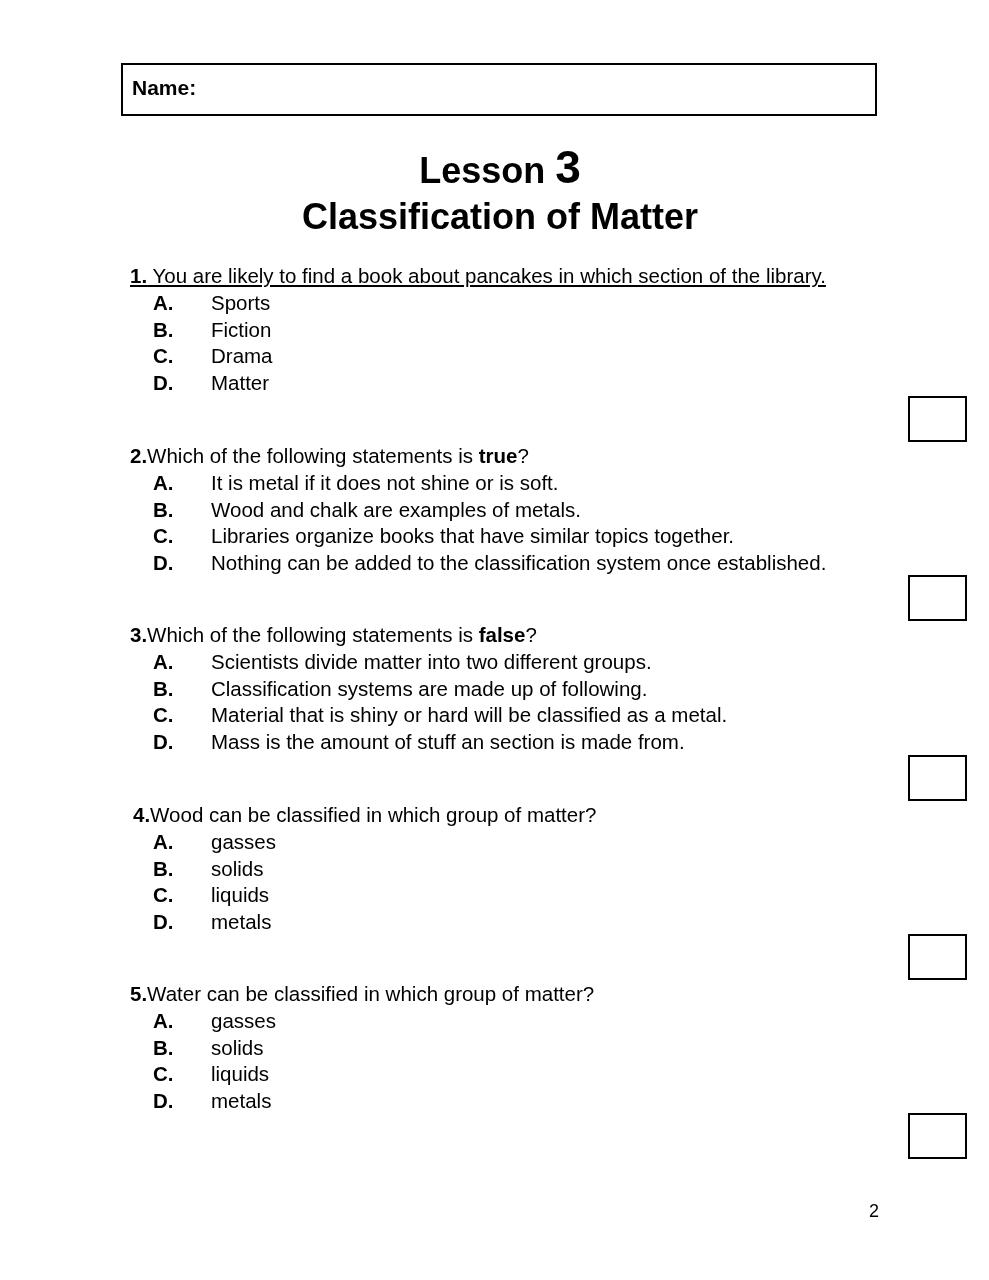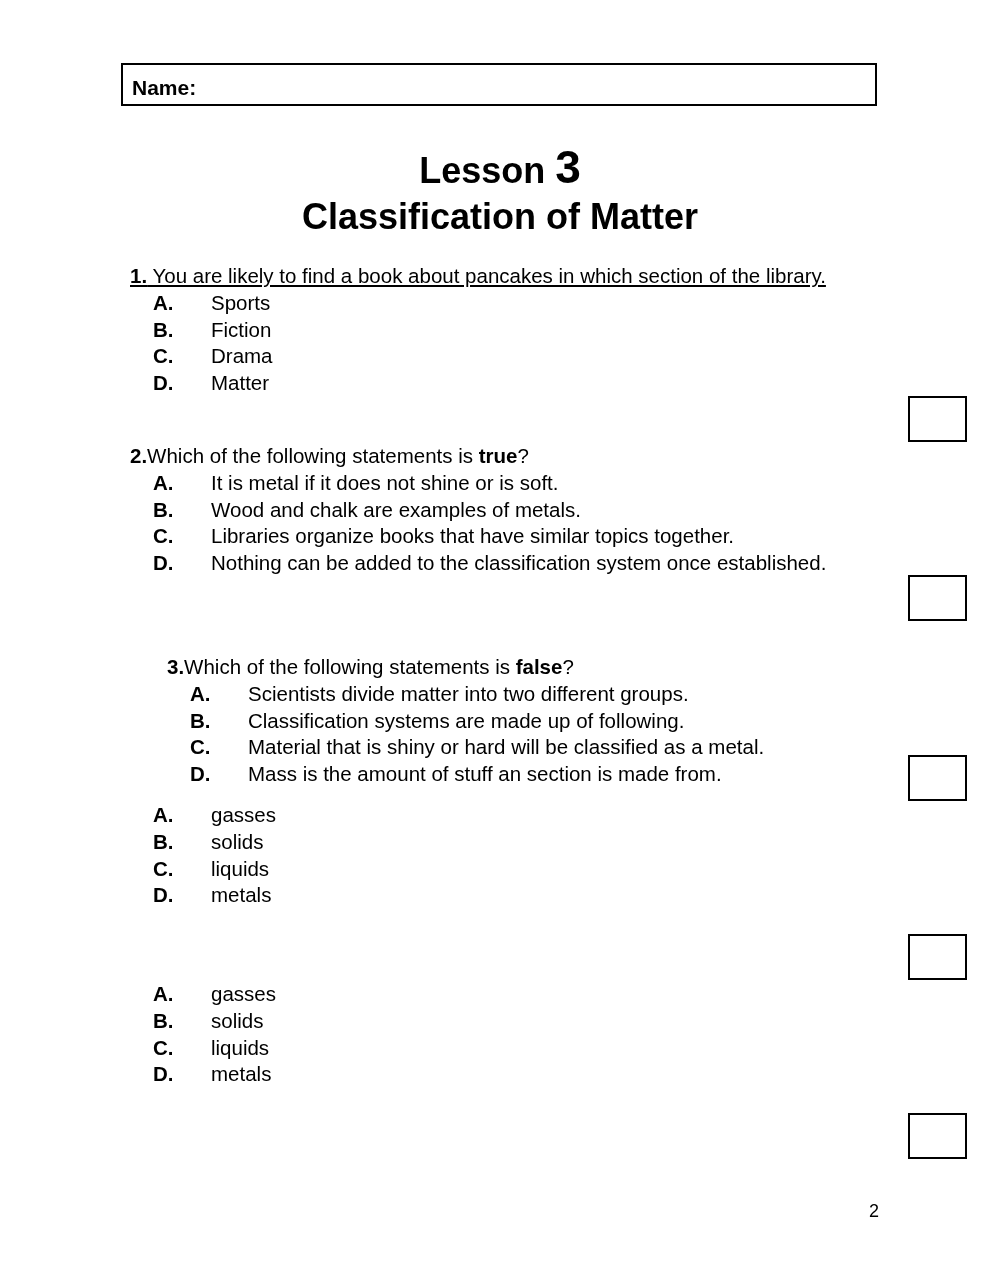--- a/index.html
+++ b/index.html
@@ -1,21 +1,21 @@
 <!DOCTYPE html>
 <html><head>
   <meta charset="utf-8">
   <style>
     html, body { margin: 0; padding: 0; background: #ffffff; }
     body {
       width: 989px; height: 1280px; position: relative; overflow: hidden;
       font-family: "Liberation Sans", sans-serif; color: #000;
     }
     .name-box {
-      position: absolute; left: 121px; top: 63px; width: 756px; height: 43px;
+      position: absolute; left: 121px; top: 63px; width: 756px; height: 53px;
       border: 2px solid #000; box-sizing: border-box;
     }
     .name-label {
       position: absolute; left: 9px; top: 11px; font-size: 21px; font-weight: bold;
     }
     .title-block {
       position: absolute; left: 0; width: 1000px; text-align: center; font-weight: bold;
     }
     .lesson-line { top: 140px; font-size: 36px; }
     .lesson-num { font-size: 46px; }
@@ -82,21 +82,21 @@
       <span class="opt-letter">C.</span>
       <span class="opt-text">Libraries organize books that have similar topics together.</span>
     </div>
   <div class="opt">
       <span class="opt-letter">D.</span>
       <span class="opt-text">Nothing can be added to the classification system once established.</span>
     </div>
 </div>
 <div class="answer-box" style="top:575px;"></div>
 
-<div class="question" style="top:654px;margin-left:37px;">
+<div class="question" style="top:622px;">
   <div class="q-stem"><span class="q-num">3.</span><span>Which of the following statements is </span><b>false</b><span>?</span></div>
   <div class="opt">
       <span class="opt-letter">A.</span>
       <span class="opt-text">Scientists divide matter into two different groups.</span>
     </div>
   <div class="opt">
       <span class="opt-letter">B.</span>
       <span class="opt-text">Classification systems are made up of following.</span>
     </div>
   <div class="opt">
@@ -104,40 +104,42 @@
       <span class="opt-text">Material that is shiny or hard will be classified as a metal.</span>
     </div>
   <div class="opt">
       <span class="opt-letter">D.</span>
       <span class="opt-text">Mass is the amount of stuff an section is made from.</span>
     </div>
 </div>
 <div class="answer-box" style="top:755px;"></div>
 
 <div class="question" style="top:802px; left:133px;">
+  <div class="q-stem"><span class="q-num">4.</span><span>Wood can be classified in which group of matter?</span><b></b><span></span></div>
   <div class="opt" style="left:-3px;">
       <span class="opt-letter">A.</span>
       <span class="opt-text">gasses</span>
     </div>
   <div class="opt" style="left:-3px;">
       <span class="opt-letter">B.</span>
       <span class="opt-text">solids</span>
     </div>
   <div class="opt" style="left:-3px;">
       <span class="opt-letter">C.</span>
       <span class="opt-text">liquids</span>
     </div>
   <div class="opt" style="left:-3px;">
       <span class="opt-letter">D.</span>
       <span class="opt-text">metals</span>
     </div>
 </div>
 <div class="answer-box" style="top:934px;"></div>
 
 <div class="question" style="top:981px;">
+  <div class="q-stem"><span class="q-num">5.</span><span>Water can be classified in which group of matter?</span><b></b><span></span></div>
   <div class="opt">
       <span class="opt-letter">A.</span>
       <span class="opt-text">gasses</span>
     </div>
   <div class="opt">
       <span class="opt-letter">B.</span>
       <span class="opt-text">solids</span>
     </div>
   <div class="opt">
       <span class="opt-letter">C.</span>

